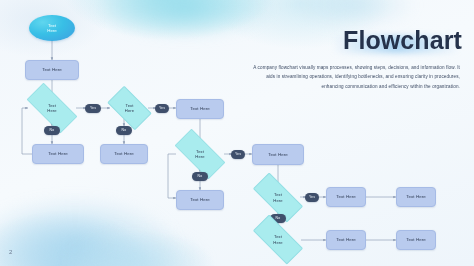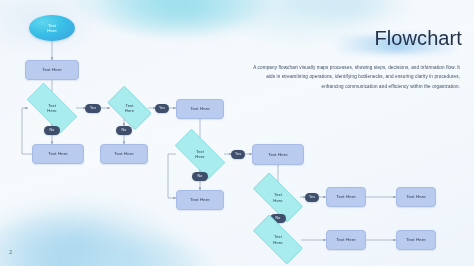--- a/index.html
+++ b/index.html
@@ -28,22 +28,22 @@
   #wash-bl{left:-30px;top:196px;width:210px;height:100px;border-radius:50%;
     background:radial-gradient(ellipse at center, rgba(160,211,237,.78), rgba(160,211,237,0) 70%);filter:blur(7px);}
   #wash-bl2{left:60px;top:226px;width:150px;height:70px;border-radius:50%;
     background:radial-gradient(ellipse at center, rgba(178,222,241,.55), rgba(178,222,241,0) 72%);filter:blur(6px);}
 
   
   #title-wrap{position:absolute;left:248px;top:28px;width:214px;text-align:right;}
   #title-glow{position:absolute;right:2px;top:8px;width:128px;height:17px;
     background:linear-gradient(90deg,rgba(167,210,243,0),rgba(158,205,240,.85),rgba(167,210,243,0));
     filter:blur(3px);border-radius:6px;}
-  #title{position:relative;font-size:20px;line-height:1;letter-spacing:.1px;
-    color:#25324b;font-weight:400;}
+  #title{position:relative;font-size:25px;line-height:1;letter-spacing:.1px;
+    color:#25324b;font-weight:700;}
   #desc{position:absolute;left:252px;top:63px;width:208px;text-align:right;
     font-size:4.6px;line-height:2.05;color:#3c4a63;letter-spacing:.12px;}
 
   
   #pagenum{position:absolute;left:9px;top:249px;font-size:6px;color:#6d7c93;}
 
   
   #graph{position:absolute;left:0;top:0;width:474px;height:266px;}
   #edges{position:absolute;left:0;top:0;}
   .node{position:absolute;box-sizing:border-box;display:flex;align-items:center;

